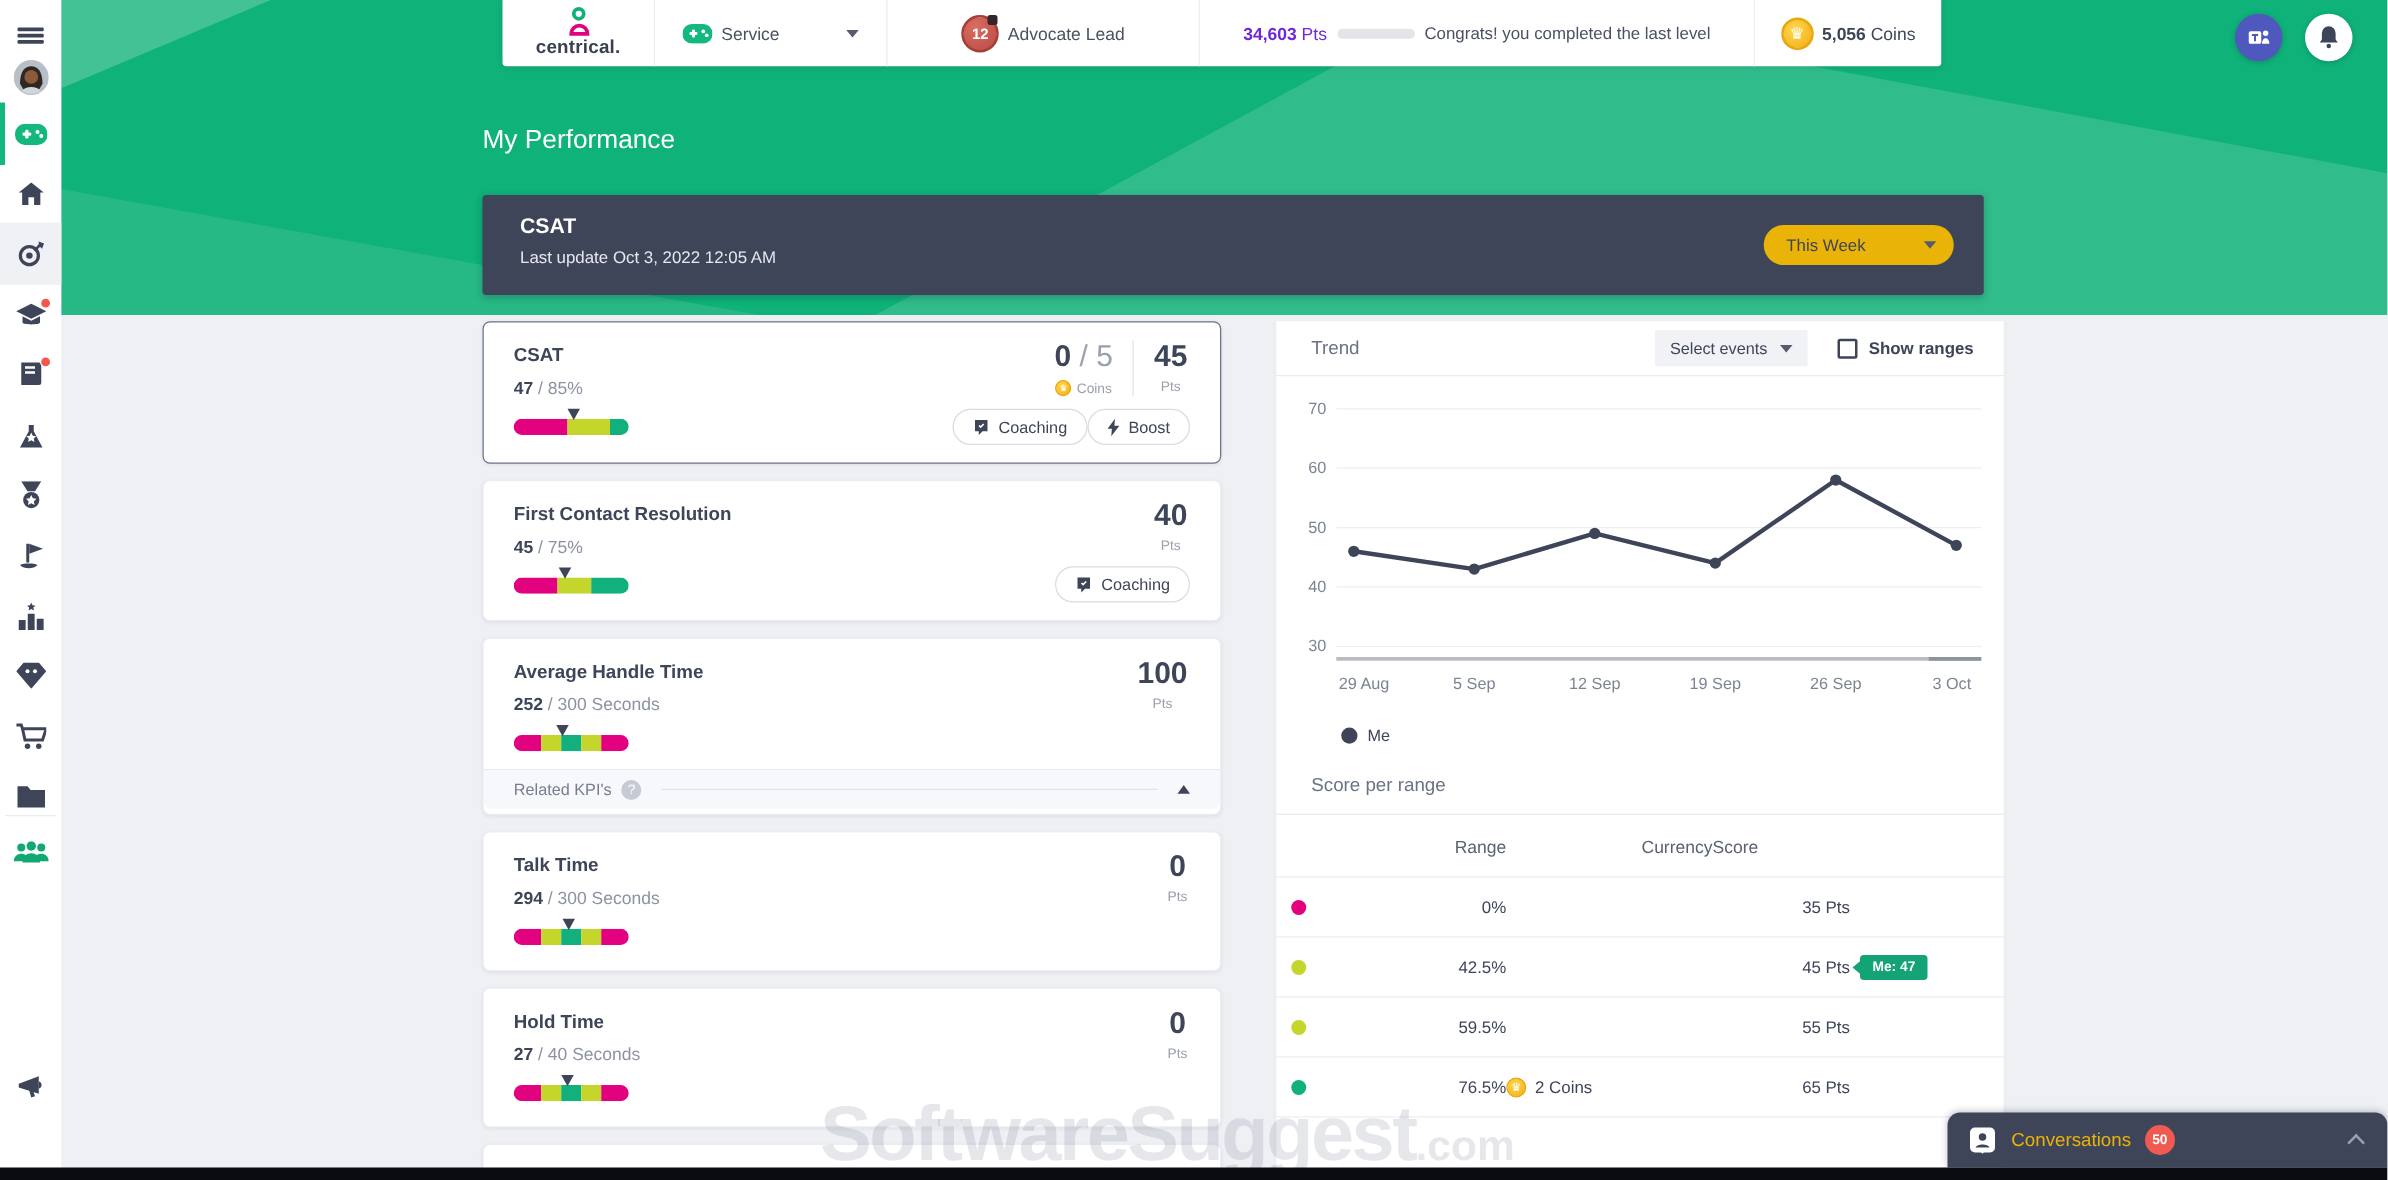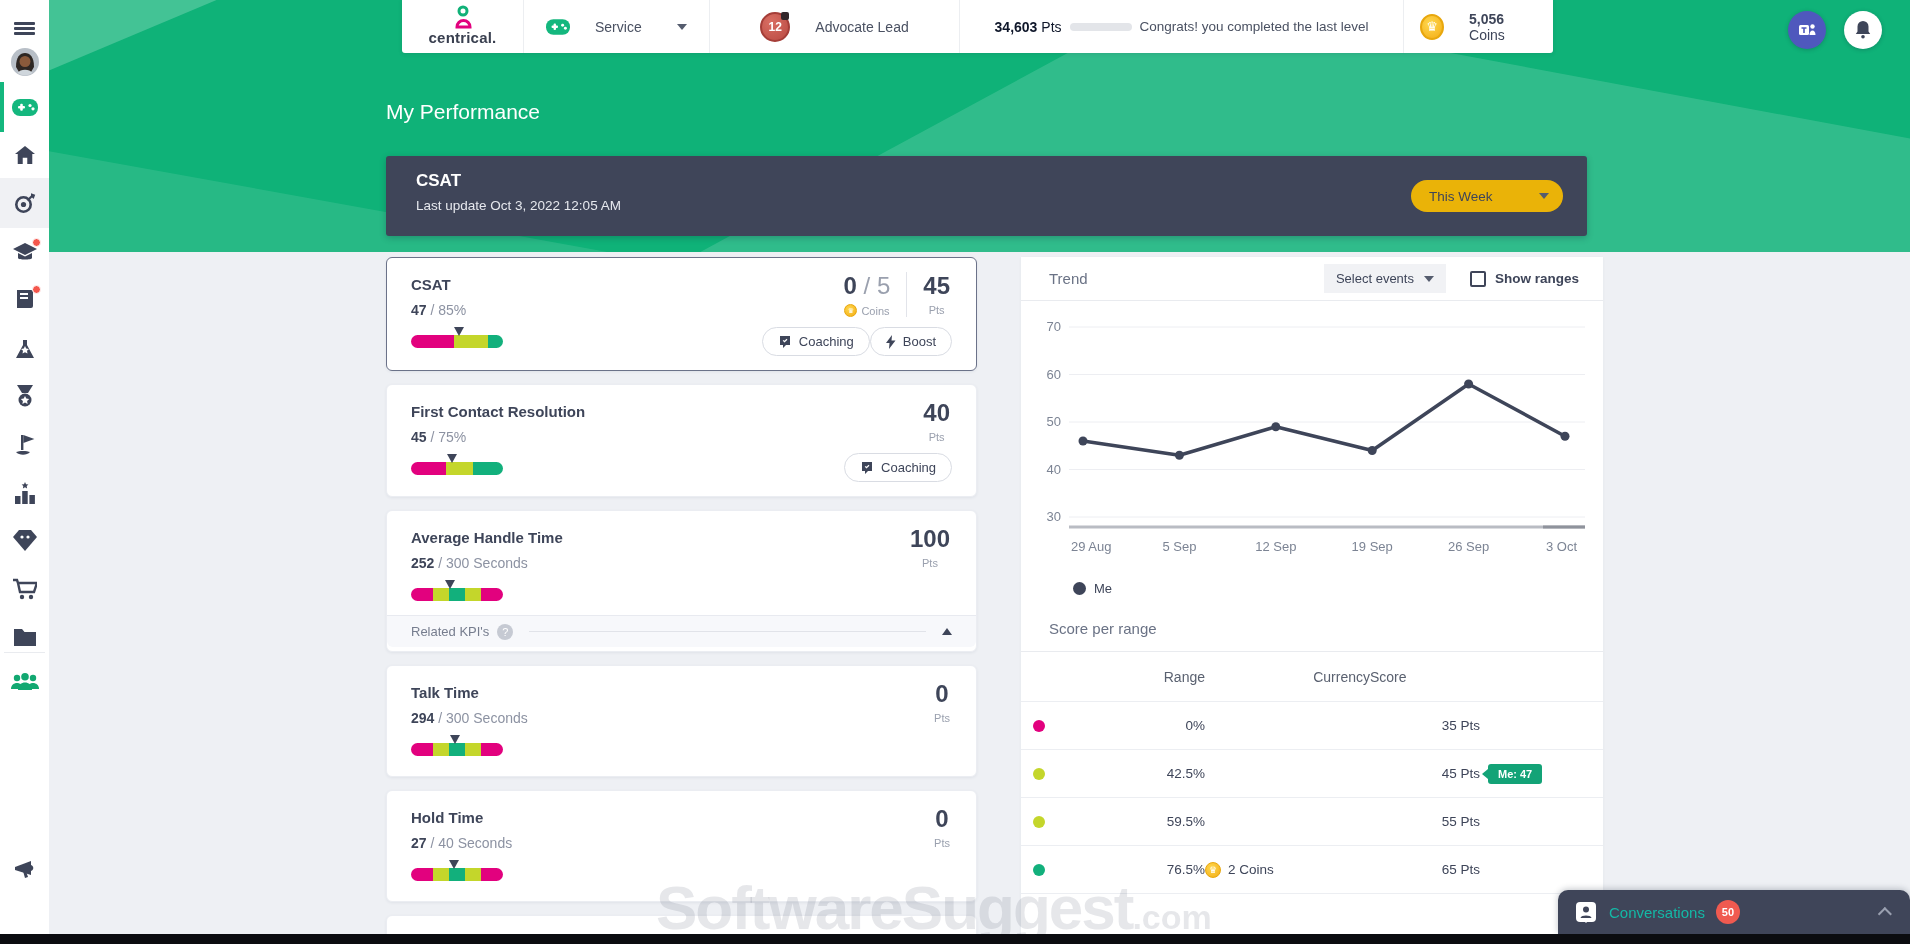--- a/index.html
+++ b/index.html
@@ -19,31 +19,31 @@
   .green-hero .poly1 { position:absolute; left:0; top:0; width:100%; height:100%; background:rgba(255,255,255,.22);
       clip-path:polygon(0 0, 9% 0, 0 28%); }
   .green-hero .poly2 { position:absolute; left:0; top:0; width:100%; height:100%; background:rgba(255,255,255,.14);
       clip-path:polygon(35% 100%, 60% 0, 100% 55%, 100% 100%); }
   .green-hero .poly3 { position:absolute; left:0; top:0; width:100%; height:100%; background:rgba(255,255,255,.10);
       clip-path:polygon(0 60%, 30% 100%, 0 100%); }
 
   
   .topbar { position:absolute; left:402px; top:0; width:1151px; height:53px; background:#fff; z-index:20;
       display:flex; align-items:stretch; box-shadow:0 1px 4px rgba(30,40,60,.12); border-radius:0 0 3px 3px; }
-  .tb-sec { display:flex; align-items:center; justify-content:center; gap:25px; border-right:1px solid #eceef1; padding:0 16px; }
+  .tb-sec { display:flex; align-items:center; justify-content:center; gap:7px; border-right:1px solid #eceef1; padding:0 16px; }
   .tb-sec:last-child { border-right:none; }
   .tb-logo { width:122px; flex-direction:column; gap:0; padding:4px 0 6px; }
   .tb-logo .logo-text { font-size:15px; font-weight:bold; color:#3a4050; letter-spacing:.2px; }
   .tb-service { width:186px; justify-content:flex-start; padding-left:22px; }
   .tb-service .label { font-size:14px; color:#4a5162; }
   .tb-service .caret { margin-left:auto; margin-right:6px; }
   .tb-advocate { width:250px; }
   .tb-advocate .label { font-size:14px; color:#4a5162; }
   .tb-points { width:444px; gap:8px; }
-  .tb-points .pts { font-size:14px; color:#0f172a; }
+  .tb-points .pts { font-size:14px; color:#6d28d9; }
   .tb-points .pts b { font-weight:bold; }
   .tb-points .mini-bar { width:62px; height:8px; border-radius:4px; background:#e3e5e9; }
   .tb-points .congrats { font-size:13.5px; color:#4a5162; }
   .tb-coins { width:149px; }
   .tb-coins .label { font-size:14px; color:#3e4559; }
   .caret { width:0; height:0; border-left:5px solid transparent; border-right:5px solid transparent; border-top:6px solid #555c6e; display:inline-block; }
   .adv-badge { width:30px; height:30px; border-radius:50%; background:radial-gradient(circle at 35% 30%, #d96e63, #b94a42); color:#fff;
       display:flex; align-items:center; justify-content:center; font-size:12px; font-weight:bold; border:2px solid #a53e38; position:relative; }
   .adv-badge i { position:absolute; top:-2px; right:-1px; width:8px; height:8px; background:#33272b; border-radius:2px; }
   .coin { display:inline-flex; align-items:center; justify-content:center; border-radius:50%;
@@ -124,21 +124,21 @@
   .me-badge::before { content:""; position:absolute; left:-6px; top:50%; margin-top:-5px; border-top:5px solid transparent; border-bottom:5px solid transparent; border-right:6px solid #13a377; }
 
   
   .watermark { position:absolute; left:656px; top:840px; z-index:35; pointer-events:none; color:rgba(62,70,89,.13); white-space:nowrap;margin-top:32px; }
   .watermark .main { font-size:62px; font-weight:bold; letter-spacing:-2px; }
   .watermark .suffix { font-size:34px; font-weight:bold; }
 
   
   .conversations { position:absolute; right:0; bottom:10px; width:352px; height:44px; background:#3f4559; border-radius:10px 10px 0 0;
       z-index:45; display:flex; align-items:center; padding:0 18px 0 16px; gap:11px; box-shadow:0 -1px 6px rgba(20,30,50,.25); cursor:pointer; }
-  .conversations .label { color:#14b8a6; font-size:15px; }
+  .conversations .label { color:#eab308; font-size:15px; }
   .conv-badge { width:24px; height:24px; border-radius:50%; background:#f05a50; color:#fff; font-size:11px; font-weight:bold; display:flex; align-items:center; justify-content:center; }
   .conv-chev { margin-left:auto; width:10px; height:10px; border-left:2px solid #9aa0b0; border-top:2px solid #9aa0b0; transform:rotate(45deg) translateY(3px); }
 
   .bottom-strip { position:absolute; left:0; bottom:0; width:1910px; height:10px; background:#0b0c10; z-index:50; }
 
   svg { display:block; }
 </style>
 </head>
 <body>
 

